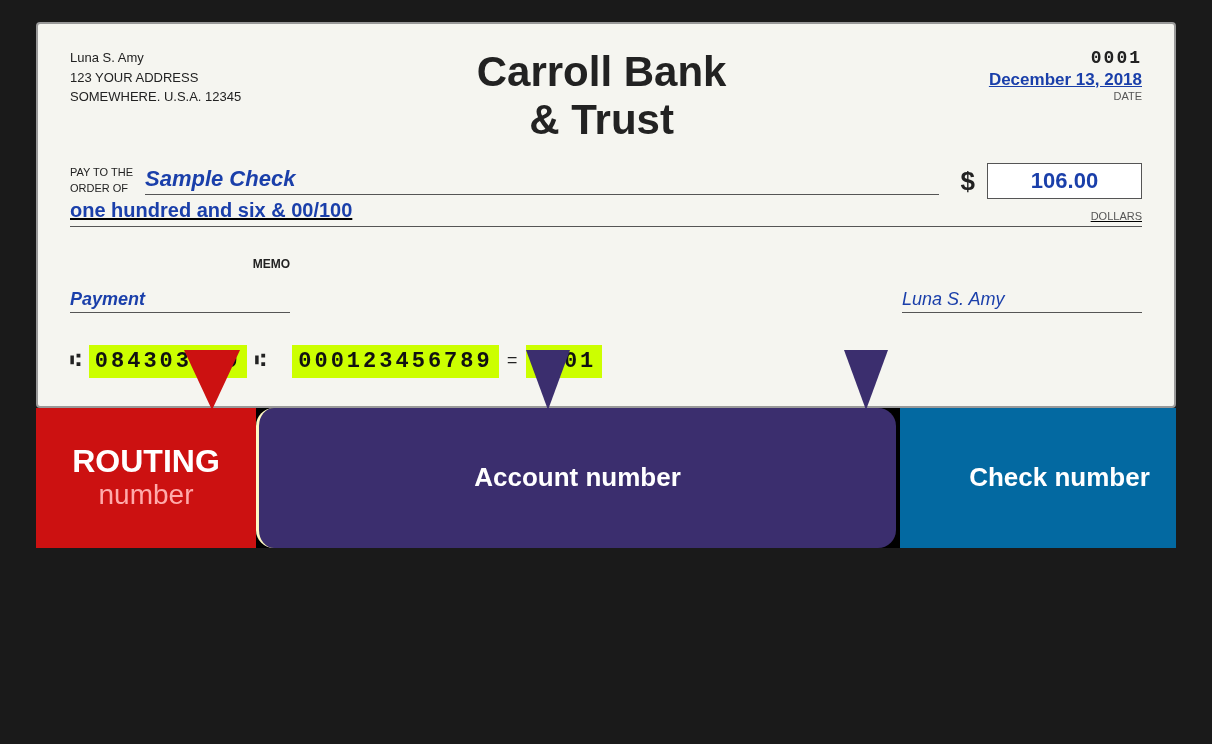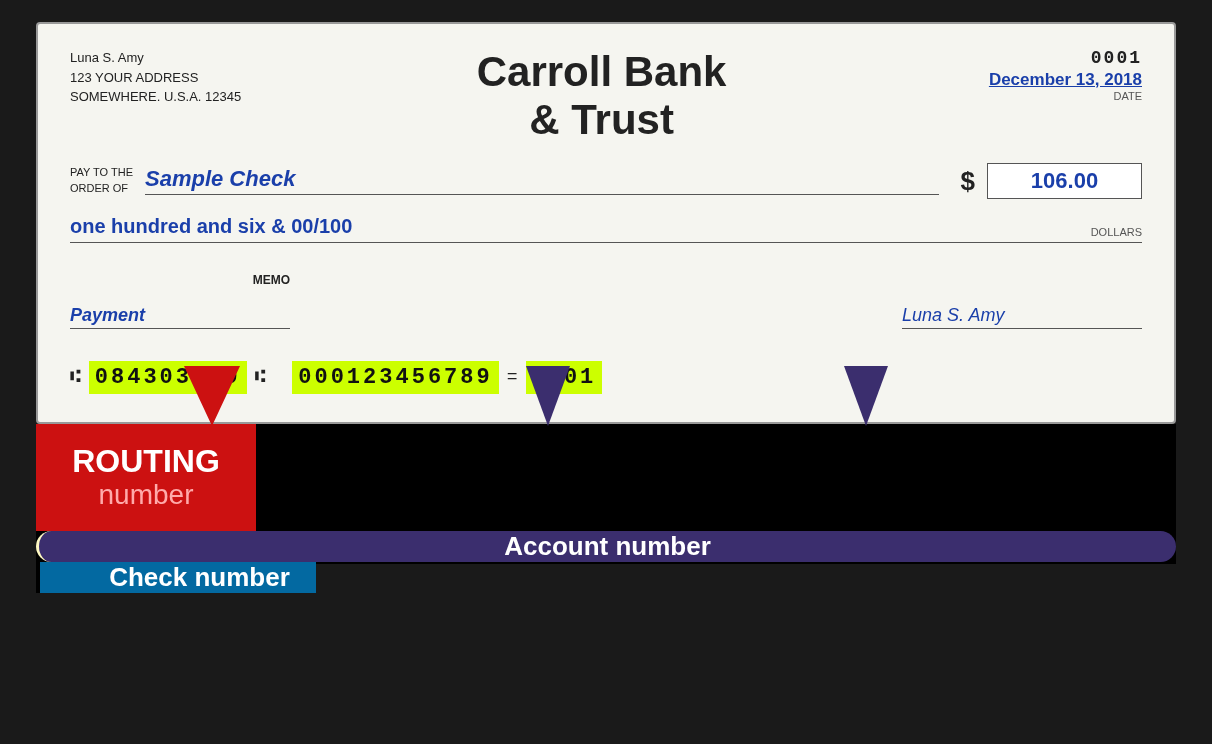--- a/index.html
+++ b/index.html
@@ -134,23 +134,23 @@
       font-size: 22px;
       color: #1a3faa;
       font-weight: bold;
     }
 
     
     .words-row {
       display: flex;
       justify-content: space-between;
       align-items: flex-start;
-      margin-top: 16px;
       border-bottom: 1px solid #555;
       padding-bottom: 4px;
+      text-decoration: underline;
     }
 
     .amount-words {
       font-size: 20px;
       color: #1a3faa;
       font-weight: bold;
     }
 
     .dollars-label {
       font-size: 11px;
@@ -237,21 +237,20 @@
 
     
     .bottom-section {
       width: 1140px;
       background: #000;
       display: flex;
       align-items: stretch;
       margin-top: 0;
       position: relative;
       height: 140px;
-      flex-direction: column;
     }
 
     
     .arrow-routing {
       position: absolute;
       left: 148px;
       top: -58px;
       width: 0;
       height: 0;
       border-left: 28px solid transparent;

